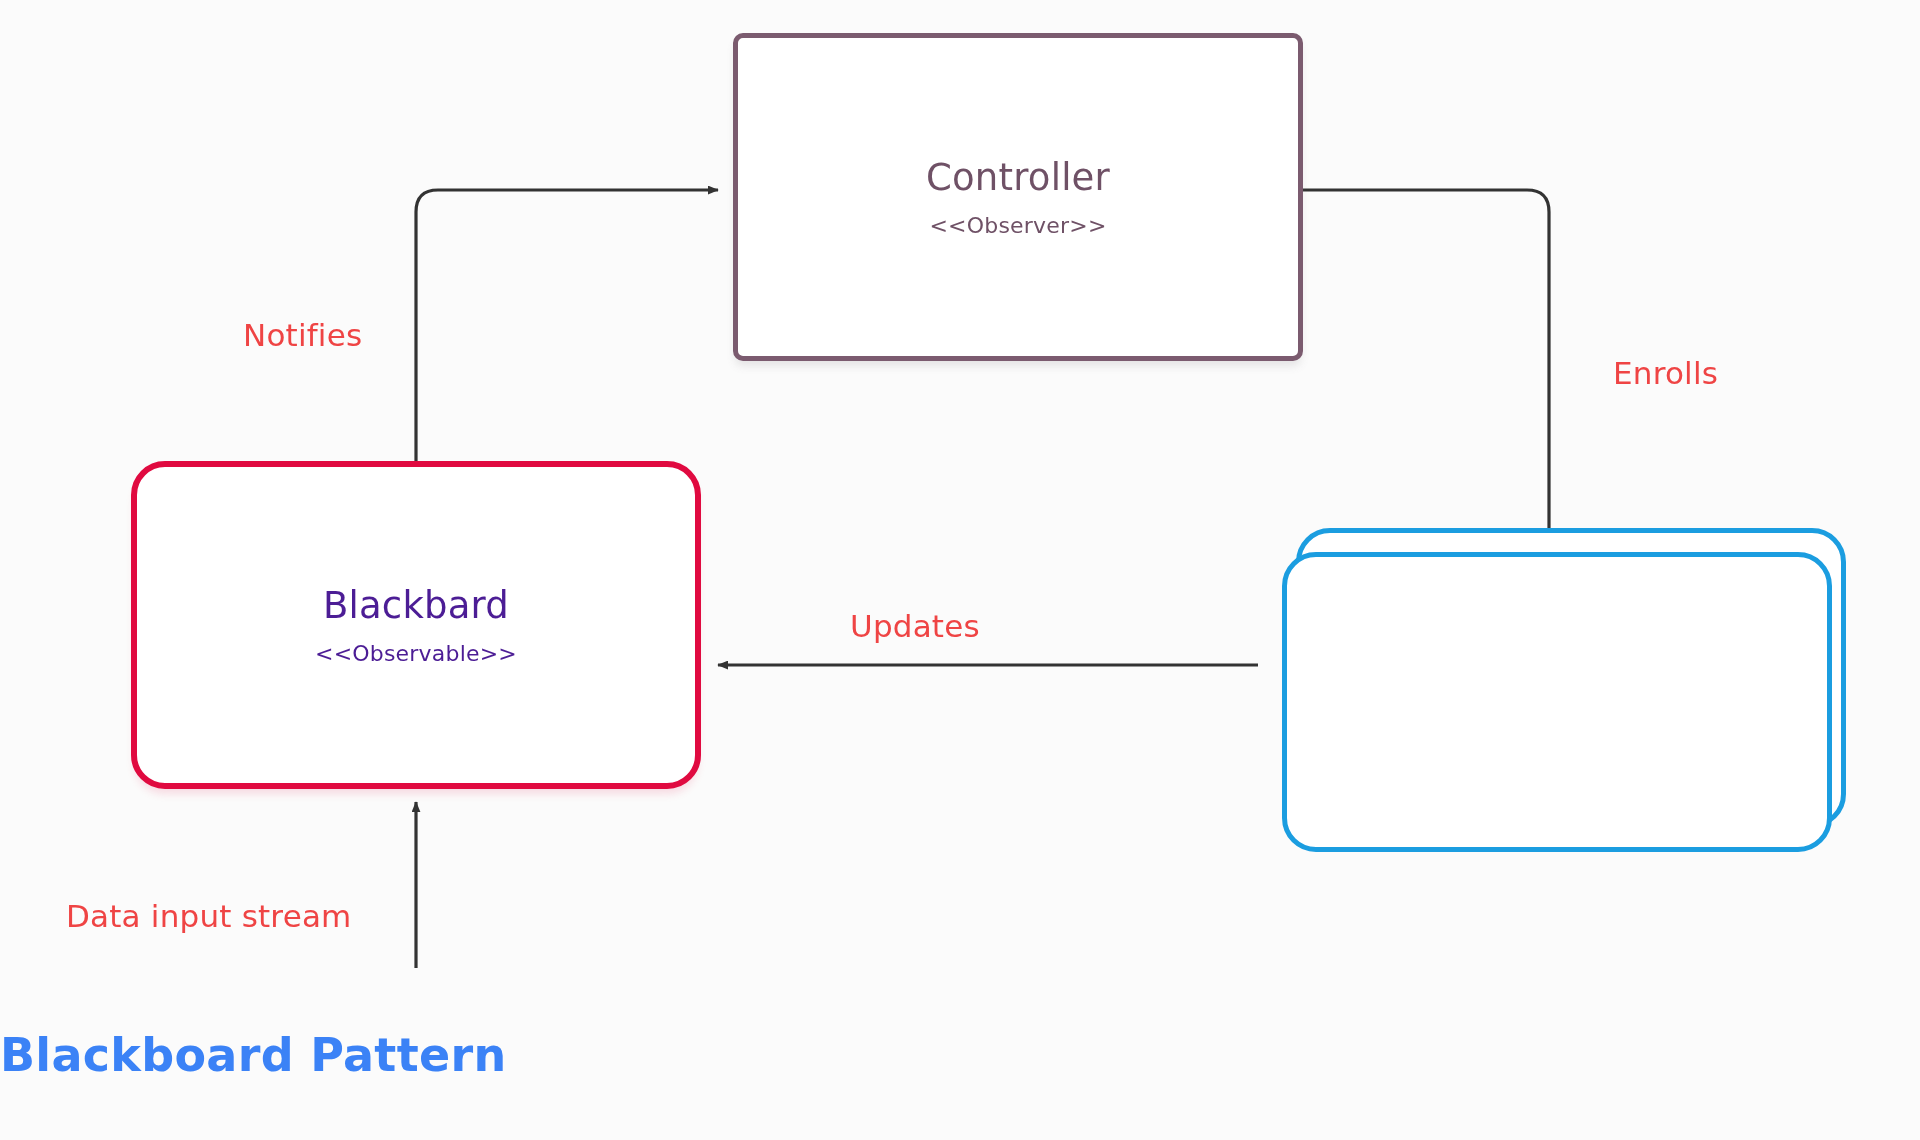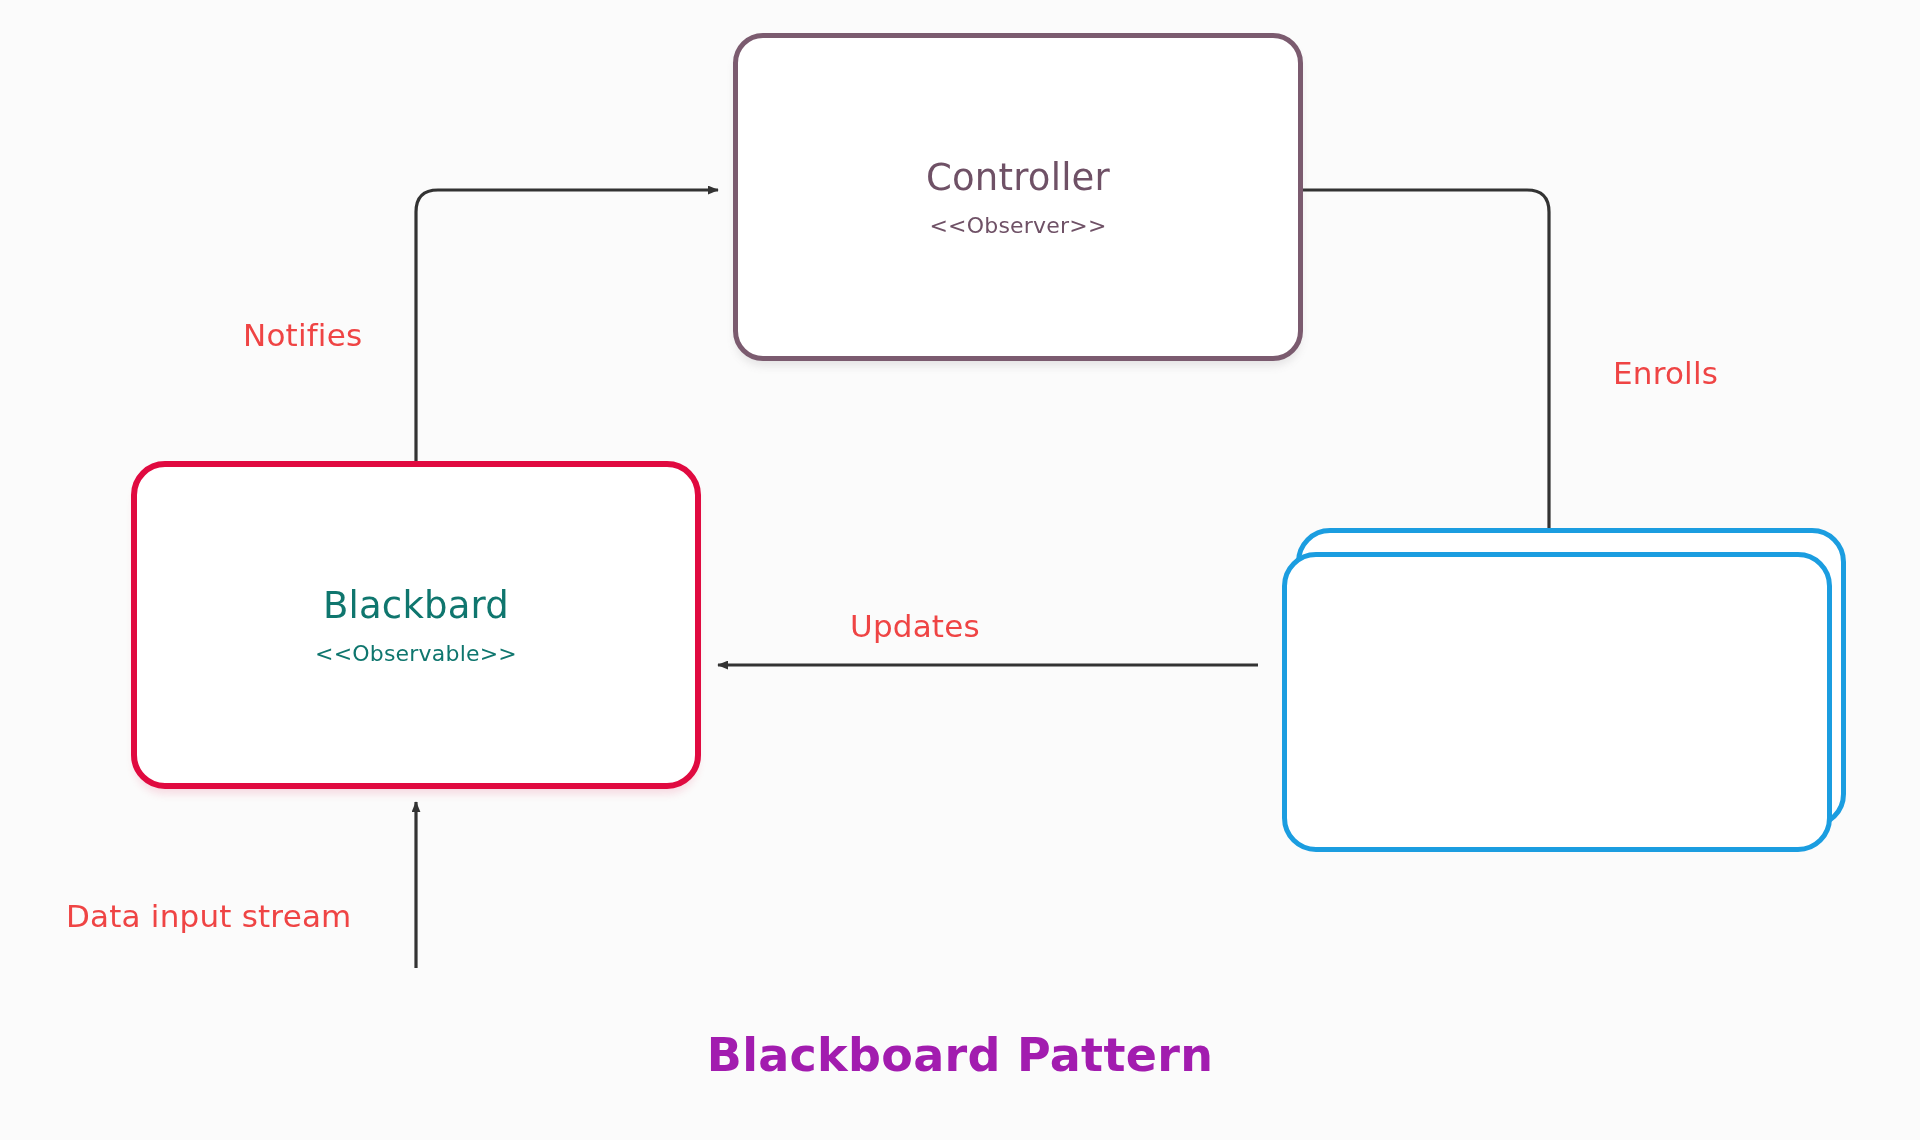--- a/index.html
+++ b/index.html
@@ -48,40 +48,40 @@
   }
 
   
   #controller-node {
     left: 733px;
     top: 33px;
     width: 570px;
     height: 328px;
     border-width: 5px;
     border-color: #7b5b6f;
-    border-radius: 30px;
+    border-radius: 10px;
     box-shadow: 0 7px 8px -2px rgba(120,110,118,0.16);
     align-items: center;
   }
   #controller-node .title,
   #controller-node .stereotype { color: #6f5166; }
 
   
   #blackbard-node {
     left: 131px;
     top: 461px;
     width: 570px;
     height: 328px;
     border-width: 6px;
     border-color: #e00a40;
     border-radius: 34px;
     box-shadow: 0 8px 9px -3px rgba(224,10,64,0.13);
   }
   #blackbard-node .title,
-  #blackbard-node .stereotype { color: #0f766e; text-align: right; }
+  #blackbard-node .stereotype { color: #4c1d95; text-align: right; }
 
   
   #knowledge-stack {
     position: absolute;
     left: 1250px;
     top: 528px;
     width: 640px;
     height: 390px;
   }
   .ks-layer {
@@ -118,24 +118,23 @@
   #label-enrolls        { left: 1568px; top: 355px; margin-left: 45px; }
   #label-updates        { left: 850px;  top: 608px; }
   #label-data-input     { left: 66px;   top: 898px; }
 
   
   #diagram-caption {
     position: absolute;
     left: 0;
     top: 1028px;
     width: 1920px;
-    text-align: center;
     font-size: 46px;
     font-weight: bold;
-    color: #a21caf;
+    color: #3b82f6;
     letter-spacing: 0.3px;
   }
 </style>
 </head>
 <body>
 
 <svg id="canvas" viewBox="0 0 1920 1140" xmlns="http://www.w3.org/2000/svg">
   <defs>
     <marker id="arrowhead" markerWidth="11" markerHeight="9" refX="10.2" refY="4.5" orient="auto" markerUnits="userSpaceOnUse">
       <path d="M0,0 L11,4.5 L0,9 z" fill="#333333"></path>

